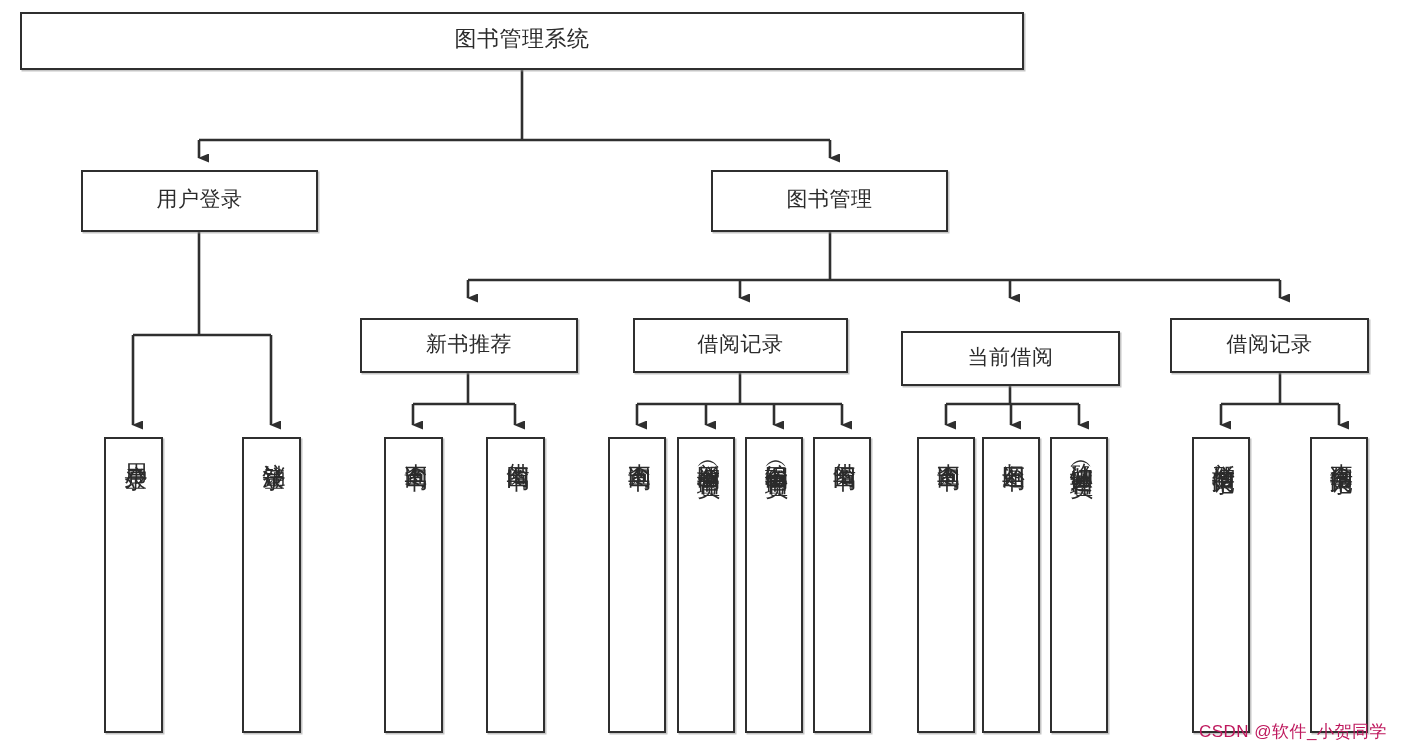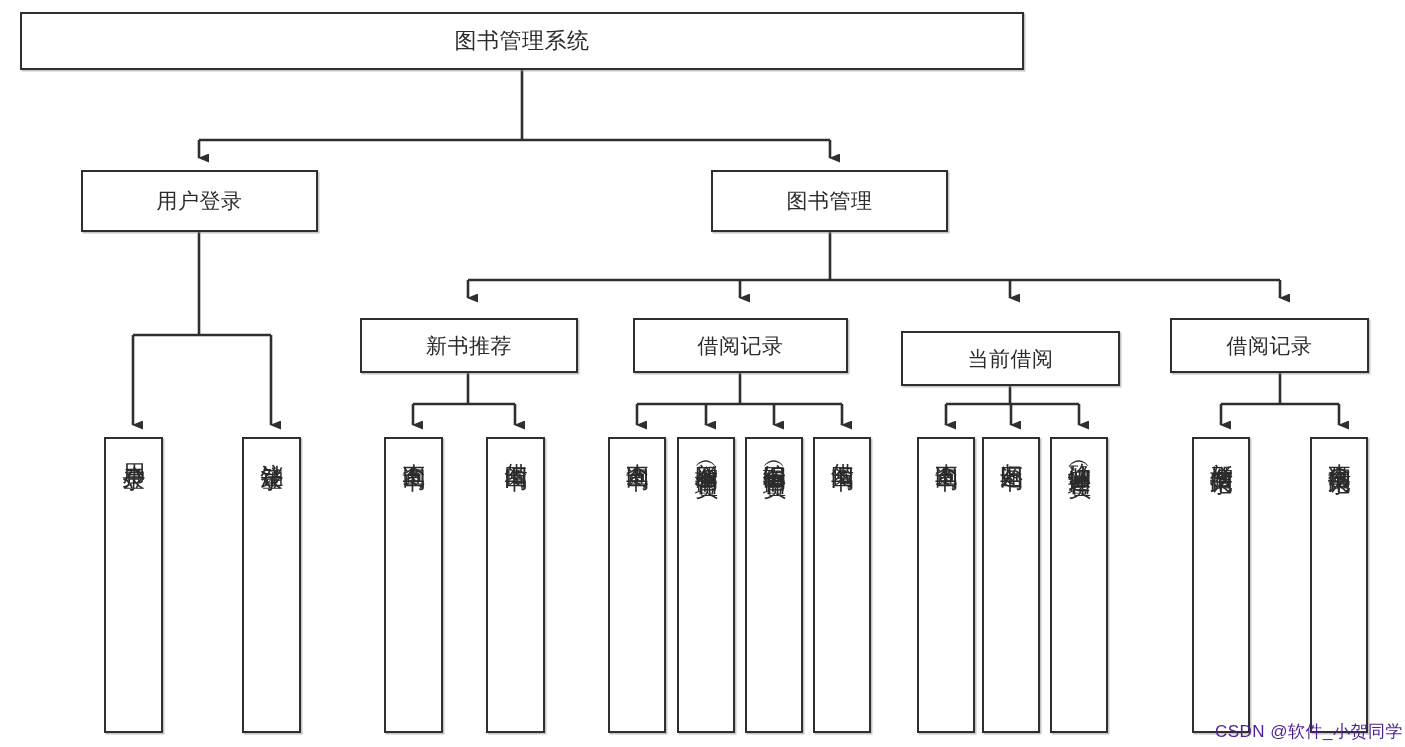--- a/index.html
+++ b/index.html
@@ -34,20 +34,21 @@
     align-items: center;
     justify-content: center;
     color: #2b2b2b;
     box-shadow: 1.5px 1.5px 0 rgba(150,150,150,0.55);
     z-index: 2;
   }
   .node .label {
     display: block;
     text-align: right;
     letter-spacing: 0.5px;
+    font-family: Liberation Mono, monospace;
   }
   .node.horiz .label {
     font-size: 21px;
     line-height: 1.2;
     white-space: nowrap;
   }
   .node.vert {
     align-items: flex-start;
     padding-top: 6px;
   }
@@ -55,24 +56,24 @@
     writing-mode: vertical-rl;
     text-orientation: upright;
     font-size: 23px;
     line-height: 1.12;
     letter-spacing: 2px;
     white-space: nowrap;
   }
   .node.root .label { font-size: 22px; }
   .watermark {
     position: absolute;
-    right: 2px;
+    right: 18px;
     bottom: 4px;
     font-size: 17px;
-    color: #4c1d95;
+    color: #be185d;
     letter-spacing: 0.5px;
     z-index: 5;
     white-space: nowrap;
   }
 </style>
 </head>
 <body>
 
 <div id="canvas">
 

